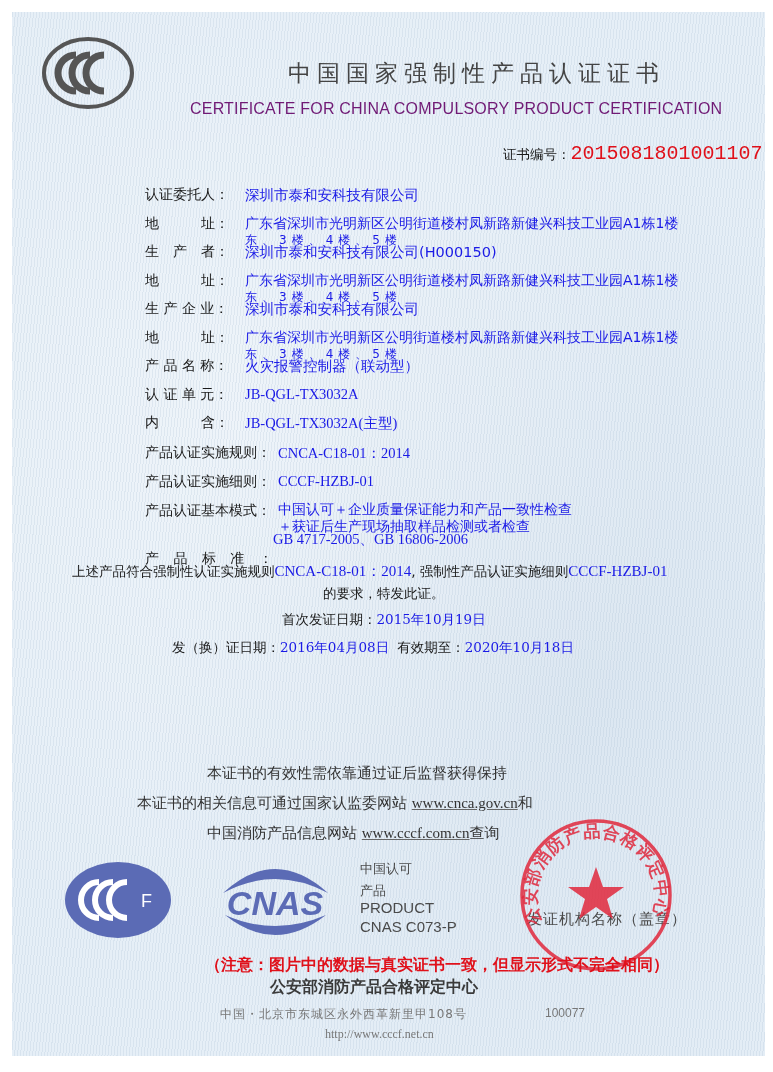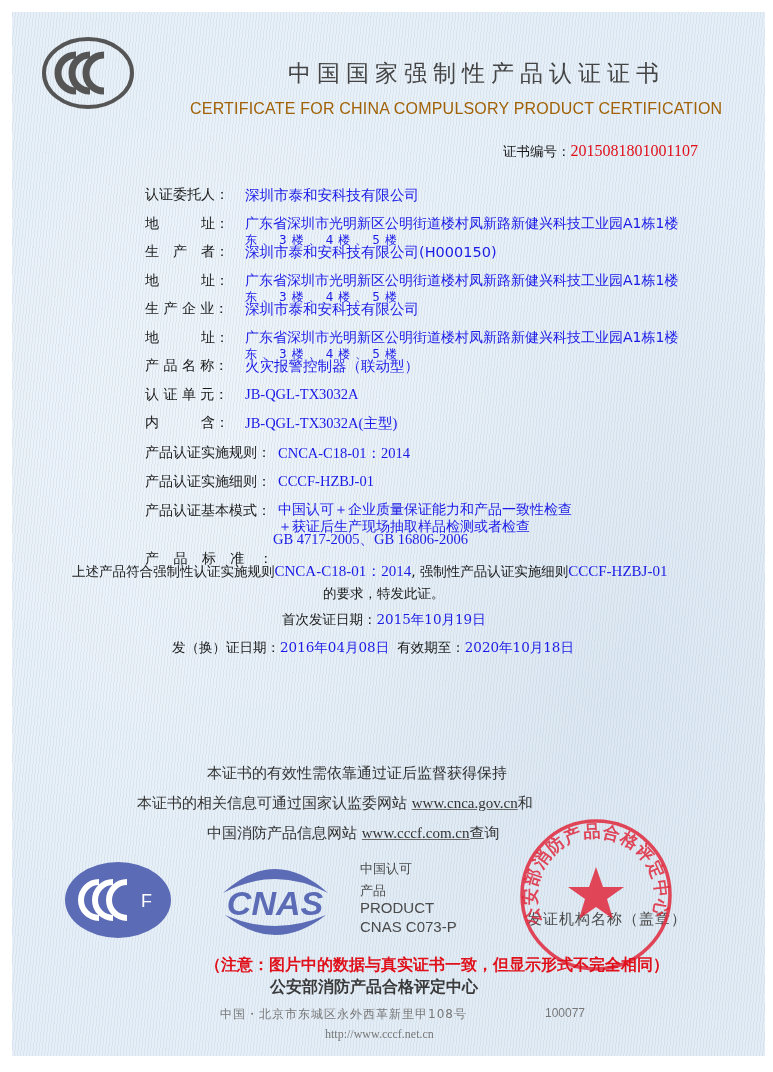--- a/index.html
+++ b/index.html
@@ -18,21 +18,21 @@
   }
   .abs { position: absolute; white-space: nowrap; }
   .blue { color: #1a1ae6; }
   .red { color: #e0101a; }
   .dark { color: #1a1a1a; }
   .grey { color: #4a4a4a; }
 
   
   .ccc-logo { left: 40px; top: 35px; width: 96px; height: 76px; }
   .title-cn { left: 288px; top: 58px; font-family: "DejaVu Sans", sans-serif; font-size: 23px; letter-spacing: 6px; color: #444; }
-  .title-en { left: 190px; top: 100px; font-family: "Liberation Sans", sans-serif; font-size: 16px; color: #a16207; letter-spacing: 0.2px; }
+  .title-en { left: 190px; top: 100px; font-family: "Liberation Sans", sans-serif; font-size: 16px; color: #701a75; letter-spacing: 0.2px; }
   .cert-no { left: 503px; top: 142px; font-size: 14px; }
 
   
   .lbl { font-size: 14px; color: #1a1a1a; font-family: "DejaVu Sans", sans-serif; }
   .val { font-size: 14.5px; color: #1a1ae6; font-family: "DejaVu Sans", "Liberation Serif", serif; }
   .val2 { font-size: 14.5px; color: #1a1ae6; font-family: "Liberation Serif", serif; }
 
   .notice { font-family: "DejaVu Sans", sans-serif; font-size: 15px; color: #333; }
   .link-u { text-decoration: underline; text-decoration-color: #666; font-family: Liberation Serif, serif; }
 
@@ -49,21 +49,21 @@
   <ellipse cx="48" cy="38" rx="44" ry="34" fill="none" stroke="#555" stroke-width="4"></ellipse>
   <path d="M36 20 A18 18 0 1 0 36 56" fill="none" stroke="#555" stroke-width="7"></path>
   <path d="M50 20 A18 18 0 1 0 50 56" fill="none" stroke="#555" stroke-width="7"></path>
   <path d="M64 20 A18 18 0 1 0 64 56" fill="none" stroke="#555" stroke-width="7"></path>
 </svg>
 
 <div class="abs title-cn">中国国家强制性产品认证证书</div>
 <div class="abs title-en">CERTIFICATE FOR CHINA COMPULSORY PRODUCT CERTIFICATION</div>
 
 <div class="abs cert-no">
-  <span class="dark" style="font-family:'DejaVu Sans',sans-serif;font-size:13.5px;">证书编号：</span><span class="red" style="font-family:Liberation Serif, serif;font-size:16px;">2015081801001107</span>
+  <span class="dark" style="font-family:'DejaVu Sans',sans-serif;font-size:13.5px;">证书编号：</span><span class="red" style="font-family:Liberation Mono, monospace;font-size:20px;">2015081801001107</span>
 </div>
 
 <div class="abs lbl" style="left:145px;top:186px;">认证委托人：</div>
 <div class="abs val" style="left:245px;top:186px;">深圳市泰和安科技有限公司</div>
 
 <div class="abs lbl" style="left:145px;top:215px;">地　　　址：</div>
 <div class="abs val" style="left:245px;top:215px;font-size:14px;">广东省深圳市光明新区公明街道楼村凤新路新健兴科技工业园A1栋1楼</div>
 <div class="abs val" style="left:245px;top:232px;font-size:12px;letter-spacing:5px;">东、3楼、4楼、5楼</div>
 
 <div class="abs lbl" style="left:145px;top:243px;">生　产　者：</div>

